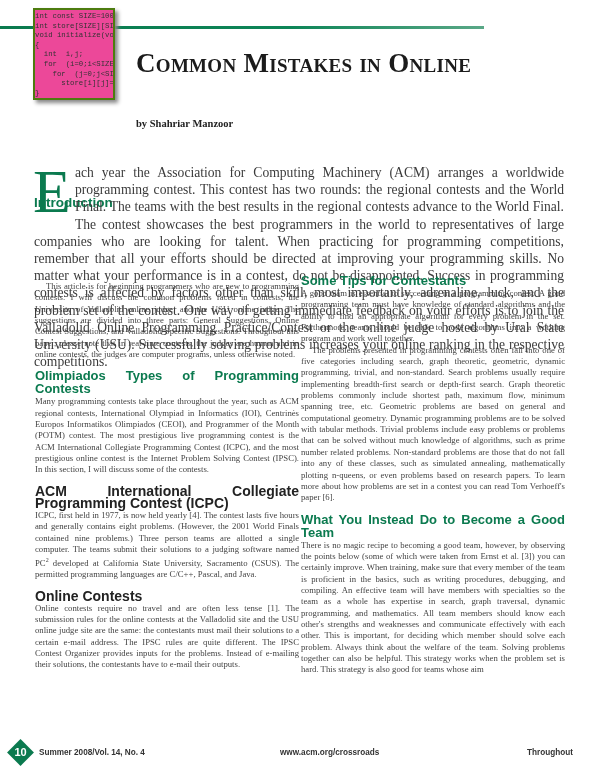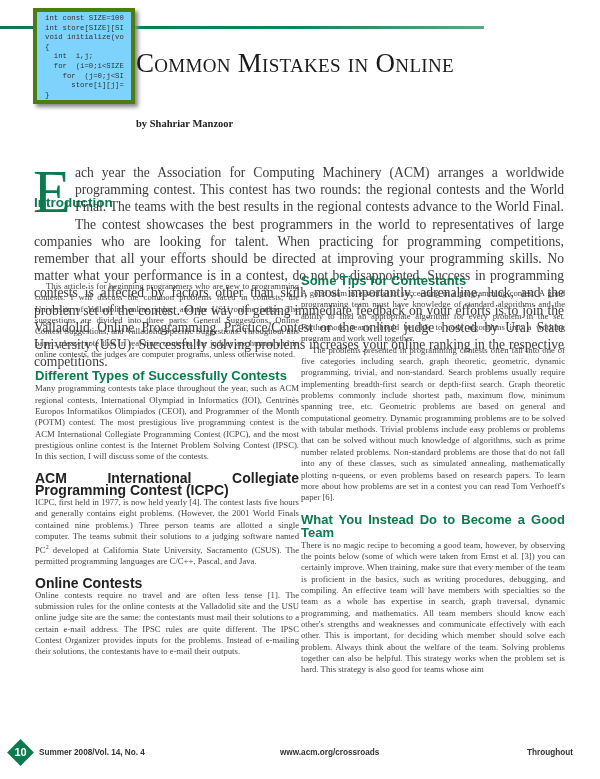--- a/index.html
+++ b/index.html
@@ -1,19 +1,19 @@
 <!DOCTYPE html>
 <html><head>
 <meta charset="utf-8">
 <style>
   html, body { margin:0; padding:0; background:#ffffff; }
   body { width:600px; height:779px; position:relative; overflow:hidden; font-family:"Liberation Serif", serif; color:#3a3a3a; }
   .rule { position:absolute; left:0; top:26px; width:484px; height:3px; background:linear-gradient(to right,#0a7a4e,#0d8557 60%,#5aa887); }
-  .codebox { position:absolute; left:33px; top:8px; width:78px; height:84px; background:#7dd3fc; border:4px solid #4d7c0f; box-shadow:3px 3px 4px #888; font-family:"Liberation Mono", monospace; font-size:7.3px; line-height:9.6px; padding:2px 8px; overflow:hidden; white-space:pre; color:#333; }
-  .title { position:absolute; left:136px; top:48px; font-family:"Liberation Serif", serif; font-size:27px; line-height:31px; color:#1b1b1b; font-variant:small-caps; letter-spacing:0.3px; }
+  .codebox { position:absolute; left:33px; top:8px; width:78px; height:84px; background:#ec4899; border:2px solid #4d7c0f; box-shadow:3px 3px 4px #888; font-family:"Liberation Mono", monospace; font-size:7.3px; line-height:9.6px; padding:2px 0; overflow:hidden; white-space:pre; color:#333; }
+  .title { position:absolute; left:136px; top:48px; font-family:"Liberation Serif", serif; font-size:27px; line-height:31px; color:#1b1b1b; font-variant:small-caps; letter-spacing:0.3px;font-weight:bold; }
   .byline { position:absolute; left:136px; top:118px; font-size:10.5px; font-weight:bold; color:#222; }
   .intro-h { position:absolute; left:34px; top:147px; font-family:"Liberation Sans", sans-serif; font-weight:bold; font-size:13.5px; color:#0b7a4f;margin-top:48px; }
   .intro { position:absolute; left:34px; top:164px; width:530px; font-size:13.6px; line-height:17.2px; text-align:justify; color:#3b3b3b; }
   .dropcap { float:left; font-size:62px; line-height:52px; color:#0b7a4f; margin:1px 4px 0 -1px; font-family:"Liberation Serif", serif; }
   .col { position:absolute; top:281px; width:264px; font-size:8.7px; line-height:11.35px; text-align:justify; color:#444; }
   .col.left { left:35px; }
   .col.right { left:301px; top:271px; }
   .col p { margin:0; text-indent:0; }
   .col p.ind { text-indent:11px; }
   .h2 { font-family:"Liberation Sans", sans-serif; font-weight:bold; font-size:13px; color:#0b7a4f; margin:9px 0 1px 0; line-height:13px; }
@@ -45,21 +45,21 @@
 </div>
 <div class="byline">by Shahriar Manzoor</div>
 
 <div class="intro-h">Introduction</div>
 <div class="intro">
   <span class="dropcap">E</span><span>ach year the Association for Computing Machinery (ACM) arranges a worldwide programming contest. This contest has two rounds: the regional contests and the World Final. The teams with the best results in the regional contests advance to the World Final. The contest showcases the best programmers in the world to representatives of large companies who are looking for talent. When practicing for programming competitions, remember that all your efforts should be directed at improving your programming skills. No matter what your performance is in a contest, do not be disappointed. Success in programming contests is affected by factors other than skill, most importantly, adrenaline, luck, and the problem set of the contest. One way of getting immediate feedback on your efforts is to join the Valladolid Online Programming Practice/Contest or the online judge hosted by Ural State University (USU). Successfully solving problems increases your online ranking in the respective competitions.</span>
 </div>
 
 <div class="col left">
   <p class="ind">This article is for beginning programmers who are new to programming contests. I will discuss the common problems faced in contests, the University of Valladolid online judge, and the USU online judge. The suggestions are divided into three parts: General Suggestions, Online Contest Suggestions, and Valladolid-Specific Suggestions. Throughout this paper, please note that in real-time contests, the judges are human and in online contests, the judges are computer programs, unless otherwise noted.</p>
-  <div class="h2">Different Types of Successfully Contests</div>
+  <div class="h2">Olimpiados Types of Programming Contests</div>
   <p>Many programming contests take place throughout the year, such as ACM regional contests, International Olympiad in Informatics (IOI), Centrinės Europos Informatikos Olimpiados (CEOI), and Programmer of the Month (POTM) contest. The most prestigious live programming contest is the ACM International Collegiate Programming Contest (ICPC), and the most prestigious online contest is the Internet Problem Solving Contest (IPSC). In this section, I will discuss some of the contests.</p>
   <div class="h3">ACM International Collegiate Programming Contest (ICPC)</div>
   <p><span>ICPC, first held in 1977, is now held yearly [4]. The contest lasts five hours and generally contains eight problems. (However, the 2001 World Finals contained nine problems.) Three person teams are allotted a single computer. The teams submit their solutions to a judging software named PC</span><sup style="font-size:6px;">2</sup><span> developed at California State University, Sacramento (CSUS). The permitted programming languages are C/C++, Pascal, and Java.</span></p>
   <div class="h3">Online Contests</div>
   <p>Online contests require no travel and are often less tense [1]. The submission rules for the online contests at the Valladolid site and the USU online judge site are the same: the contestants must mail their solutions to a certain e-mail address. The IPSC rules are quite different. The IPSC Contest Organizer provides inputs for the problems. Instead of e-mailing their solutions, the contestants have to e-mail their outputs.</p>
 </div>
 
 <div class="col right">
   <div class="h2" style="margin-top:3px;">Some Tips for Contestants</div>
   <p>A good team is essential to succeeding in a programming contest. A good programming team must have knowledge of standard algorithms and the ability to find an appropriate algorithm for every problem in the set. Furthermore, teams should be able to code algorithms into a working program and work well together.</p>

